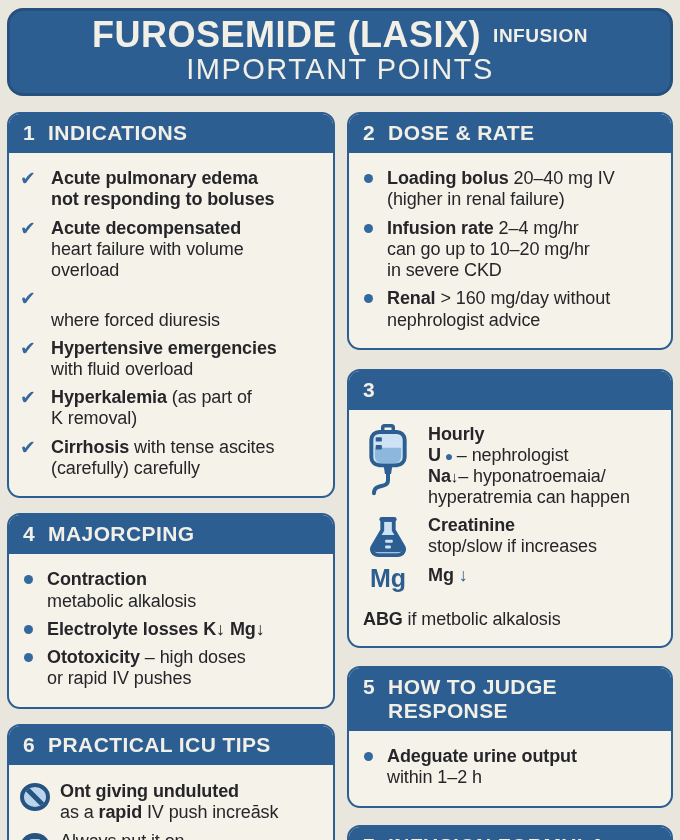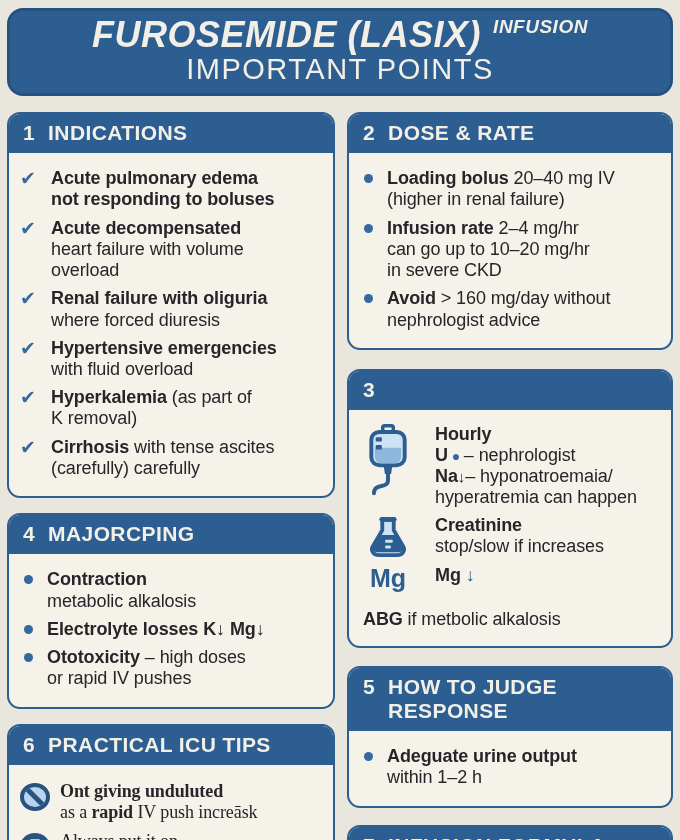--- a/index.html
+++ b/index.html
@@ -25,21 +25,21 @@
   
   .main-header{
     background:var(--blue);
     border:3px solid #26517e;
     border-radius:16px;
     height:88px;
     display:flex;flex-direction:column;align-items:center;justify-content:center;
     color:var(--paper-text);
     margin-bottom:16px;
   }
-  .mh-line1{display:flex;align-items:flex-start;gap:12px;line-height:1;font-style:italic;}
+  .mh-line1{display:flex;align-items:center;gap:12px;line-height:1;}
   .mh-drug{font-size:36px;font-weight:700;letter-spacing:.5px;}
   .mh-suffix{font-size:19px;font-weight:700;letter-spacing:.5px;}
   .mh-line2{font-size:29px;font-weight:400;letter-spacing:1.5px;line-height:1.15;}
   
   .columns{display:flex;gap:12px;align-items:flex-start;}
   .col{display:flex;flex-direction:column;}
   .col-left{width:328px;}
   .col-right{width:326px;}
   
   .card{
@@ -77,30 +77,30 @@
   .mk{flex-shrink:0;}
   .mk-check{
     width:24px;text-align:left;color:#35689d;
     font-size:19px;font-weight:700;line-height:21px;
   }
   .mk-dot{
     width:9px;height:9px;border-radius:50%;background:#35689d;
     margin:6px 7px 0 4px;
   }
   
-  .card-monitoring .item-row{gap:19px;margin:6px 0;}
+  .card-monitoring .item-row{gap:12px;margin:6px 0;}
   .card-monitoring .mk{
     width:56px;display:flex;justify-content:center;align-items:flex-start;
   }
   .mk-mg{
     font-size:25px;font-weight:700;color:var(--blue);line-height:1;padding-top:1px;
   }
   .card-monitoring .row-none{padding-left:3px;margin-top:18px;}
   
-  .card-tips .item-row{gap:10px;margin:8px 0;font-family:Liberation Serif, serif;}
+  .card-tips .item-row{gap:10px;margin:8px 0;}
   .card-tips .mk{width:30px;}
   .mk-no{
     position:relative;width:28px;height:28px;border-radius:50%;
     background:#b9d4ed;border:4px solid var(--blue-dark);
     overflow:hidden;margin-top:2px;
   }
   .no-slash{
     position:absolute;left:50%;top:50%;width:32px;height:5px;
     background:var(--blue-dark);
     transform:translate(-50%,-50%) rotate(45deg);
@@ -143,21 +143,21 @@
 not responding to boluses</span></span>
             </div>
             <div class="item-row row-check">
               <span class="mk mk-check">✔</span>
               <span class="item-text"><span class="seg-b">Acute decompensated</span><span>
 heart failure with volume
 overload</span></span>
             </div>
             <div class="item-row row-check">
               <span class="mk mk-check">✔</span>
-              <span class="item-text"><span class="seg-b">Renal failure with oliguria</span><span>
+              <span class="item-text"><span>
 where forced diuresis</span></span>
             </div>
             <div class="item-row row-check">
               <span class="mk mk-check">✔</span>
               <span class="item-text"><span class="seg-b">Hypertensive emergencies</span><span>
 with fluid overload</span></span>
             </div>
             <div class="item-row row-check">
               <span class="mk mk-check">✔</span>
               <span class="item-text"><span class="seg-b">Hyperkalemia</span><span> (as part of
@@ -233,21 +233,21 @@
 (higher in renal failure)</span></span>
             </div>
             <div class="item-row row-dot">
               <span class="mk mk-dot"></span>
               <span class="item-text"><span class="seg-b">Infusion rate</span><span> 2–4 mg/hr
 can go up to 10–20 mg/hr
 in severe CKD</span></span>
             </div>
             <div class="item-row row-dot">
               <span class="mk mk-dot"></span>
-              <span class="item-text"><span class="seg-b">Avoid</span><span> &gt; 160 mg/day without
+              <span class="item-text"><span class="seg-b">Renal</span><span> &gt; 160 mg/day without
 nephrologist advice</span></span>
             </div>
           </div>
       </section>
 
       <section class="card card-monitoring">
         <div class="card-head">
           <span class="num">3</span>
         </div>
         <div class="card-body">

